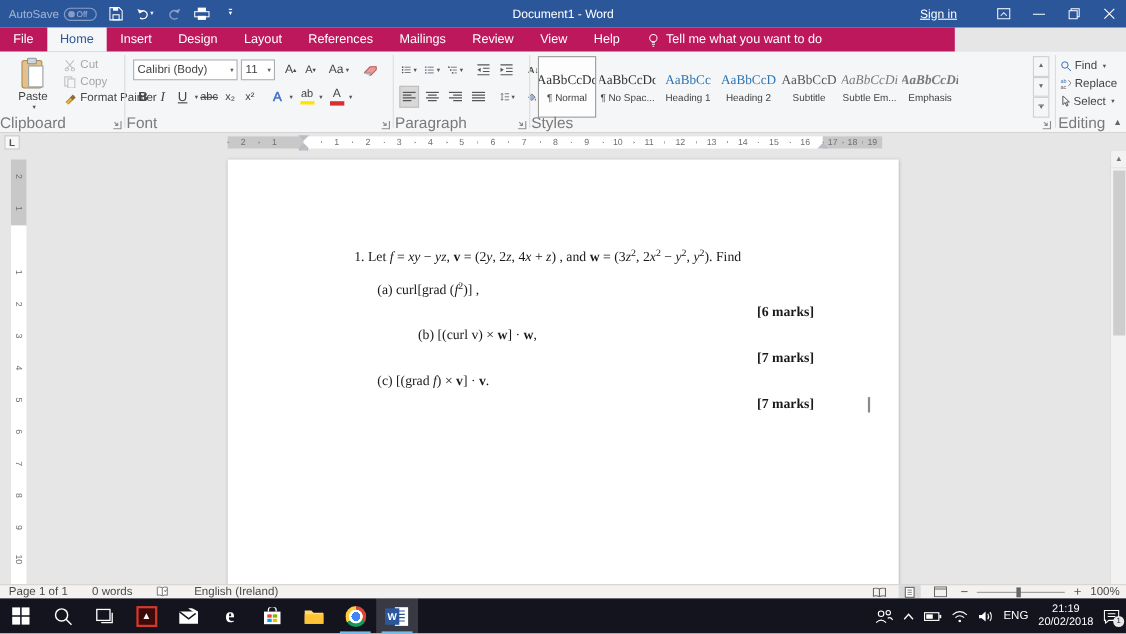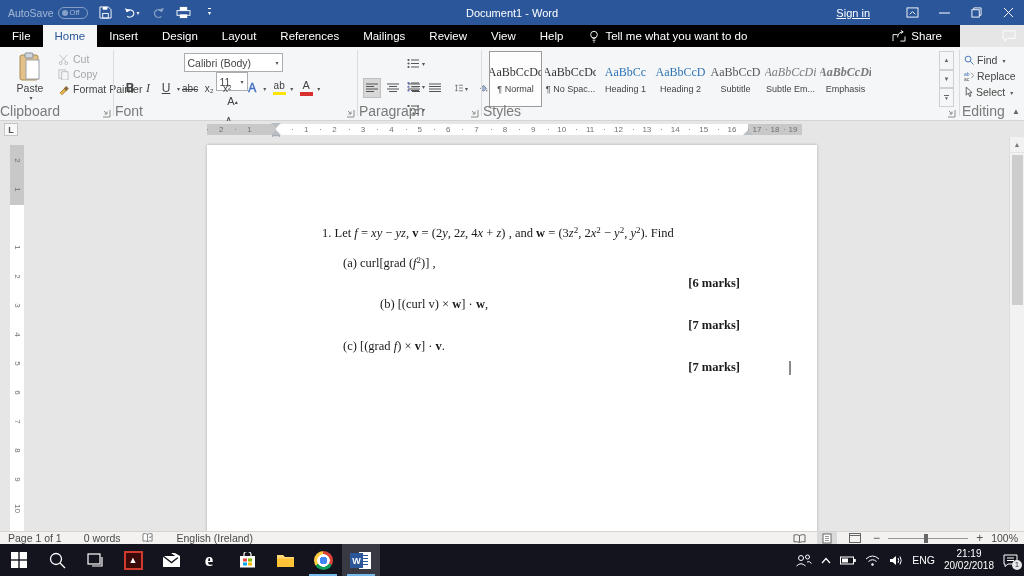--- a/index.html
+++ b/index.html
@@ -15,35 +15,35 @@
   .as-dot { width:6px; height:6px; border-radius:50%; background:#cfd9ea; }
   .qicon { width:16px; height:16px; display:flex; align-items:center; justify-content:center; }
   .qcaret { font-size:6px; opacity:.9; }
   .dim { opacity:.45; }
   .title-center { position:absolute; left:0; top:0; width:1024px; height:25px; display:flex; align-items:center; justify-content:center; font-size:11px; pointer-events:none; }
   .title-right { position:absolute; right:0; top:0; height:25px; display:flex; align-items:center;text-decoration:underline; }
   .signin { font-size:11px; margin-right:26px; }
   .winbtn { width:32px; height:25px; display:flex; align-items:center; justify-content:center; }
 
   
-  .tabrow { position:absolute; left:0; top:25px; width:960px; height:22px; background:#000000; display:flex; align-items:stretch; color:#fff; }
+  .tabrow { position:absolute; left:0; top:25px; width:868px; height:22px; background:#be185d; display:flex; align-items:stretch; color:#fff; }
   .tab { padding:0 12px; display:flex; align-items:center; font-size:11.5px; }
   .tab.active { background:#f5f6f7; color:#2b579a; }
   .tellme { display:flex; align-items:center; gap:6px; margin-left:14px; font-size:11.5px; }
   .tabrow-right { position:absolute; right:8px; top:25px; height:22px; display:flex; align-items:center; gap:60px; color:#fff; }
   .share { display:flex; align-items:center; gap:5px; font-size:11.5px; }
 
   
   .ribbon { position:absolute; left:0; top:47px; width:1024px; height:74px; background:#f5f6f7; border-bottom:1px solid #d4d4d4; }
   .rgroup { position:absolute; top:0; height:74px; }
   .gsep { position:absolute; top:3px; height:66px; width:1px; background:#dcdcdc; }
   .glabel { position:absolute; bottom:2px; left:0; right:15px; font-size:14px; color:#7a7a7a; }
   .launcher { position:absolute; right:2px; bottom:3px; width:10px; height:10px; }
   .caret { font-size:6px; color:#555; margin-left:2px; }
-  .r1 { position:absolute; top:6px; left:0; right:12px; display:flex; align-items:center;flex-direction:column; }
+  .r1 { position:absolute; top:6px; left:0; right:12px; display:flex; align-items:center; }
   .r2 { position:absolute; top:31px; left:0; right:0; display:flex; align-items:center; }
   .rbtn { height:20px; min-width:18px; padding:0 2px; display:flex; align-items:center; justify-content:center; color:#444; }
   .disabled { opacity:.45; }
 
   
   .g-clip { left:0; width:113px; }
   .paste { position:absolute; left:8px; top:5px; width:44px; height:62px; display:flex; flex-direction:column; align-items:center; font-size:10.5px; color:#444; }
   .clip-small { position:absolute; left:58px; top:6px; display:flex; flex-direction:column; gap:3px; }
   .srow { display:flex; align-items:center; gap:4px; font-size:10.5px; white-space:nowrap; }
 
@@ -255,34 +255,20 @@
       </div>
 
     <div class="tellme">
       <svg width="10" height="13" viewBox="0 0 10 14">
           <circle cx="5" cy="5" r="3.6" fill="none" stroke="#fff"></circle>
           <path d="M3.5 9 H6.5 M3.5 11 H6.5 M4.2 13 H5.8" stroke="#fff" fill="none"></path>
         </svg>
       <span>Tell me what you want to do</span>
     </div>
   </div>
-  <div class="tabrow-right">
-    <span class="share">
-      <svg width="14" height="12" viewBox="0 0 15 13">
-          <path d="M1 12 V5 H6 M9 12 H14 V7" fill="none" stroke="#fff"></path>
-          <path d="M6 8 C6 4 9 2 12 2 M12 2 L9.5 0.5 M12 2 L9.5 4" fill="none" stroke="#fff"></path>
-        </svg>
-      <span>Share</span>
-    </span>
-    <span>
-      <svg width="14" height="12" viewBox="0 0 15 13">
-          <path d="M1 1 H14 V9 H6 L3 12 V9 H1 Z" fill="none" stroke="#fff"></path>
-        </svg>
-    </span>
-  </div>
 
   <div class="ribbon">
 
     <div class="rgroup g-clip">
       <div class="paste">
         <svg width="24" height="30" viewBox="0 0 24 30">
             <rect x="2" y="3" width="18" height="25" rx="2" fill="#e3c188" stroke="#a88c55"></rect>
             <rect x="7" y="1" width="8" height="5" rx="1" fill="#cfd6dd" stroke="#8a9099"></rect>
             <rect x="8" y="8" width="13" height="19" fill="#fff" stroke="#9aa0a8"></rect>
           </svg>

